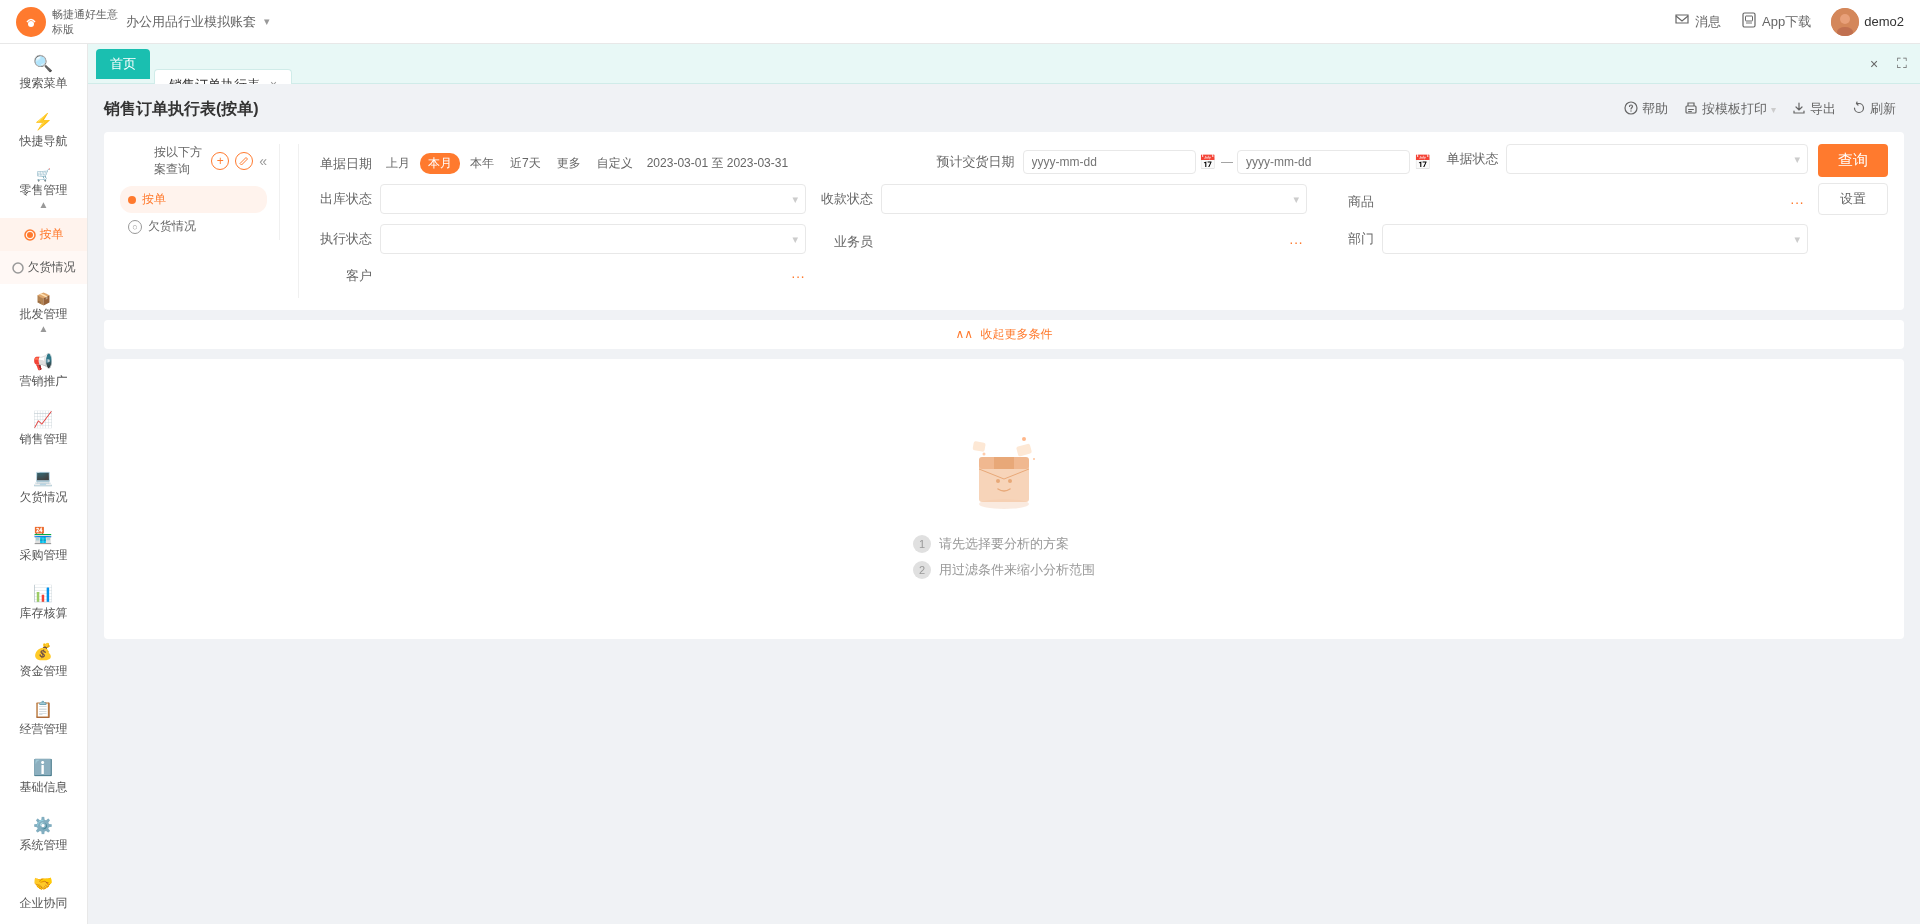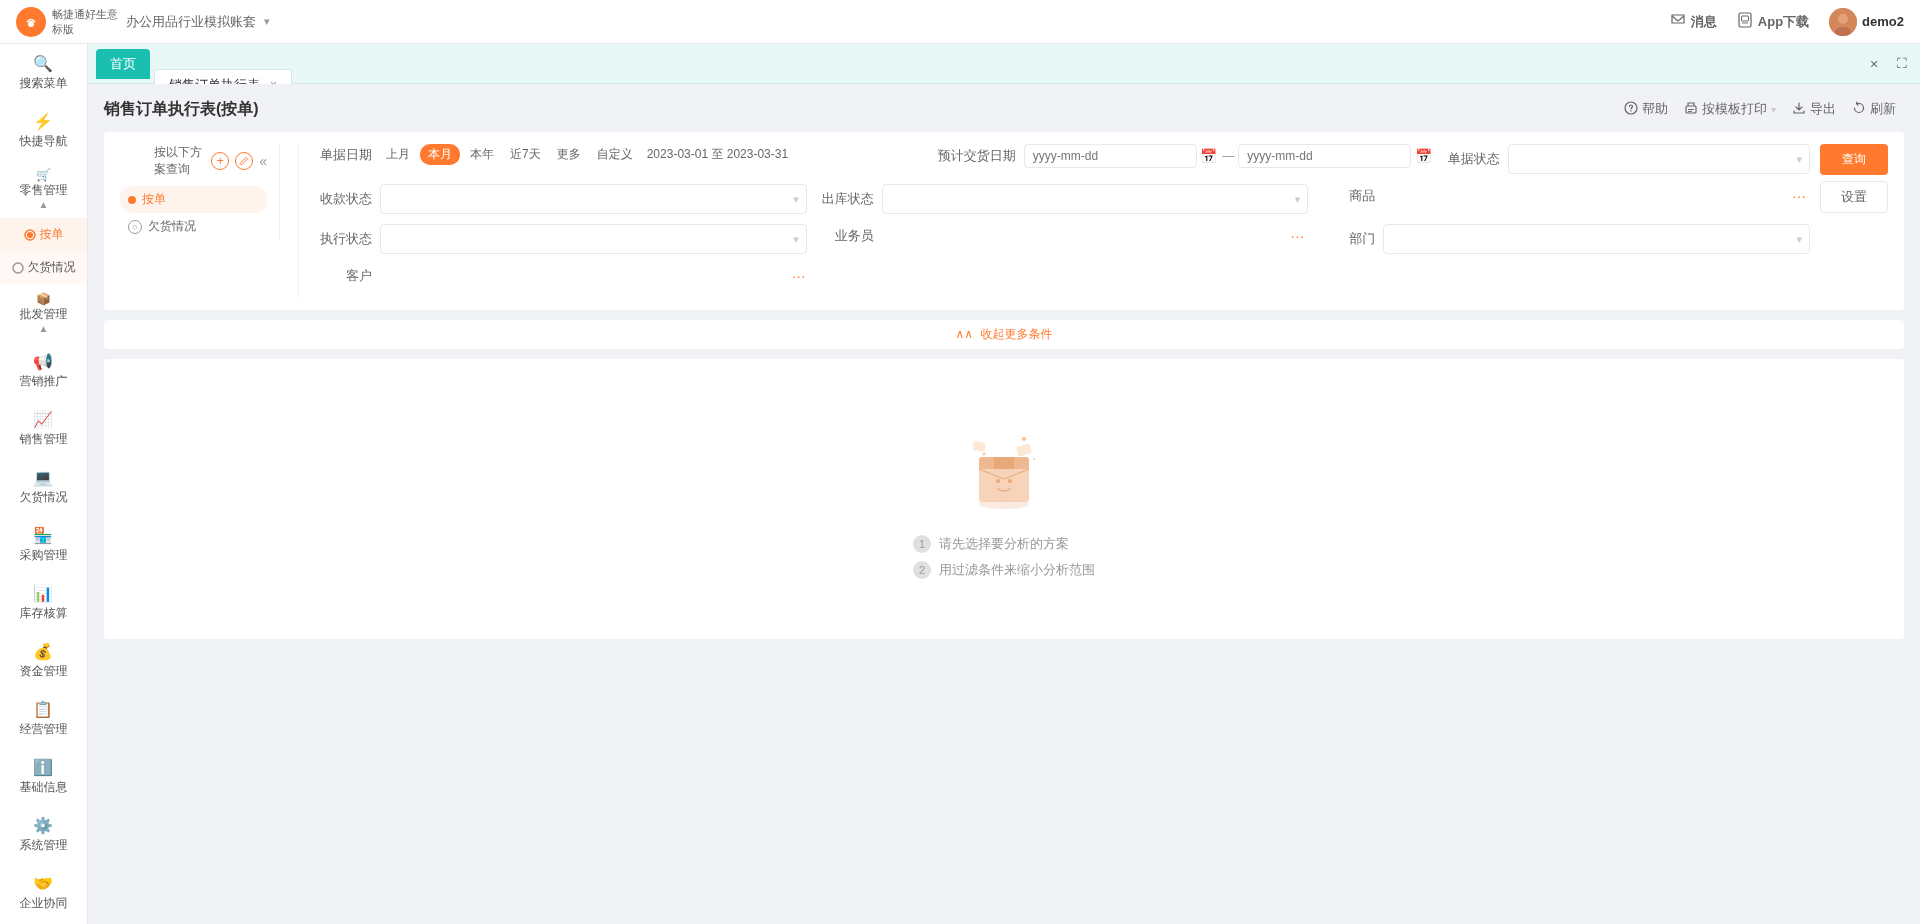--- a/index.html
+++ b/index.html
@@ -55,21 +55,20 @@
       align-items: center;
       gap: 20px;
     }
     .header-action {
       display: flex;
       align-items: center;
       gap: 5px;
       color: #666;
       font-size: 13px;
       cursor: pointer;
-      font-weight: bold;
     }
     .avatar-circle {
       width: 28px;
       height: 28px;
       border-radius: 50%;
       background: #d4875a;
       display: flex;
       align-items: center;
       justify-content: center;
       overflow: hidden;
@@ -306,21 +305,21 @@
       border-radius: 50%;
       border: 1px solid #999;
       display: flex;
       align-items: center;
       justify-content: center;
       font-size: 9px;
       color: #999;
     }
     .filter-row {
       display: flex;
-      align-items: flex-start;
+      align-items: flex-end;
       gap: 12px;
       margin-bottom: 10px;
     }
     .filter-item {
       display: flex;
       align-items: center;
       gap: 8px;
       flex: 1;
     }
     .filter-label {
@@ -463,21 +462,21 @@
       flex-direction: column;
       gap: 6px;
       flex-shrink: 0;
     }
     .btn-query {
       background: #ff7a2e;
       color: #fff;
       border: none;
       border-radius: 4px;
       padding: 7px 20px;
-      font-size: 12px;
+      font-size: 15px;
       cursor: pointer;
       white-space: nowrap;
     }
     .btn-settings {
       background: #fff;
       color: #666;
       border: 1px solid #e8e8e8;
       border-radius: 4px;
       padding: 6px 20px;
       font-size: 13px;
@@ -768,29 +767,29 @@
                 <div class="select-wrapper" style="flex:1;">
                   <select>
                     <option value=""></option>
                   </select>
                 </div>
               </div>
             </div>
 
             <div class="filter-row">
               <div class="filter-item">
-                <span class="filter-label">收款状态</span>
+                <span class="filter-label">出库状态</span>
                 <div class="select-wrapper" style="flex:1;">
                   <select>
                     <option value=""></option>
                   </select>
                 </div>
               </div>
               <div class="filter-item">
-                <span class="filter-label">出库状态</span>
+                <span class="filter-label">收款状态</span>
                 <div class="select-wrapper" style="flex:1;">
                   <select>
                     <option value=""></option>
                   </select>
                 </div>
               </div>
               <div class="filter-item">
                 <span class="filter-label">商品</span>
                 <div class="filter-control" style="flex:1;justify-content:flex-end;">
                   <span class="more-icon">···</span>

